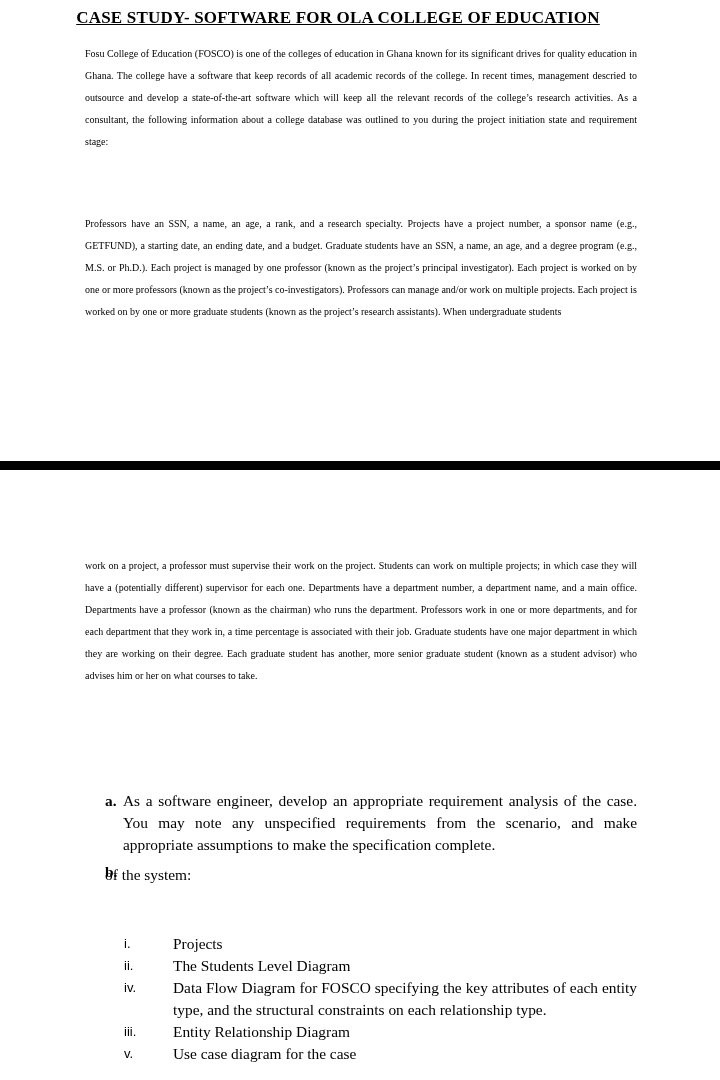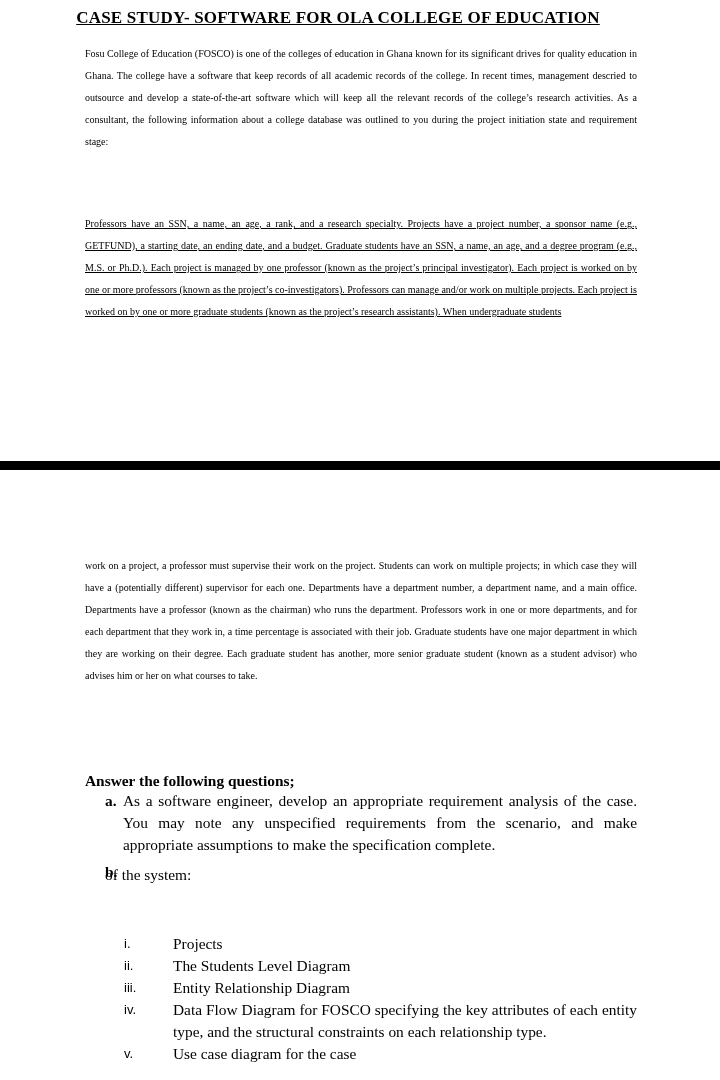--- a/index.html
+++ b/index.html
@@ -30,21 +30,21 @@
   }
   .para {
     position: absolute;
     left: 85px;
     width: 552px;
     font-size: 10px;
     line-height: 22px;
     text-align: justify;
   }
   .p1 { top: 43px; }
-  .p2 { top: 213px; text-decoration: underline; }
+  .p2 { top: 213px; }
   .p3 { top: 555px; }
   .page-divider {
     position: absolute;
     top: 461px;
     left: 0;
     width: 720px;
     height: 9px;
     background: #000000;
   }
   .answer-heading {
@@ -119,21 +119,20 @@
   <div class="doc-title">CASE STUDY- SOFTWARE FOR OLA COLLEGE OF EDUCATION</div>
 
   <div class="para p1">Fosu College of Education (FOSCO) is one of the colleges of education in Ghana known for its significant drives for quality education in Ghana. The college have a software that keep records of all academic records of the college. In recent times, management descried to outsource and develop a state-of-the-art software which will keep all the relevant records of the college’s research activities. As a consultant, the following information about a college database was outlined to you during the project initiation state and requirement stage:</div>
 
   <div class="para p2">Professors have an SSN, a name, an age, a rank, and a research specialty. Projects have a project number, a sponsor name (e.g., GETFUND), a starting date, an ending date, and a budget. Graduate students have an SSN, a name, an age, and a degree program (e.g., M.S. or Ph.D.). Each project is managed by one professor (known as the project’s principal investigator). Each project is worked on by one or more professors (known as the project’s co-investigators). Professors can manage and/or work on multiple projects. Each project is worked on by one or more graduate students (known as the project’s research assistants). When undergraduate students</div>
 
   <div class="page-divider"></div>
 
   <div class="para p3">work on a project, a professor must supervise their work on the project. Students can work on multiple projects; in which case they will have a (potentially different) supervisor for each one. Departments have a department number, a department name, and a main office. Departments have a professor (known as the chairman) who runs the department. Professors work in one or more departments, and for each department that they work in, a time percentage is associated with their job. Graduate students have one major department in which they are working on their degree. Each graduate student has another, more senior graduate student (known as a student advisor) who advises him or her on what courses to take.</div>
 
-  <div class="answer-heading">Answer the following questions;</div>
 
   <div class="q-item q-a">
     <span class="q-marker">a.</span>
     <span>As a software engineer, develop an appropriate requirement analysis of the case. You may note any unspecified requirements from the scenario, and make appropriate assumptions to make the specification complete.</span>
   </div>
 
   <div class="q-item q-b">
     <span class="q-marker">b.</span>
   </div>
 
@@ -142,26 +141,26 @@
   <div class="roman-list">
     <div class="roman-row">
       <span class="roman-num">i.</span>
       <span class="roman-text">Projects</span>
     </div>
     <div class="roman-row">
       <span class="roman-num">ii.</span>
       <span class="roman-text">The Students Level Diagram</span>
     </div>
     <div class="roman-row">
+      <span class="roman-num">iv.</span>
+      <span class="roman-text justify">Data Flow Diagram for FOSCO specifying the key attributes of each entity type, and the structural constraints on each relationship type.</span>
+    </div>
+    <div class="roman-row">
       <span class="roman-num">iii.</span>
       <span class="roman-text">Entity Relationship Diagram</span>
-    </div>
-    <div class="roman-row">
-      <span class="roman-num">iv.</span>
-      <span class="roman-text justify">Data Flow Diagram for FOSCO specifying the key attributes of each entity type, and the structural constraints on each relationship type.</span>
     </div>
     <div class="roman-row">
       <span class="roman-num">v.</span>
       <span class="roman-text">Use case diagram for the case</span>
     </div>
   </div>
 
 </div>
 
 </body></html>

